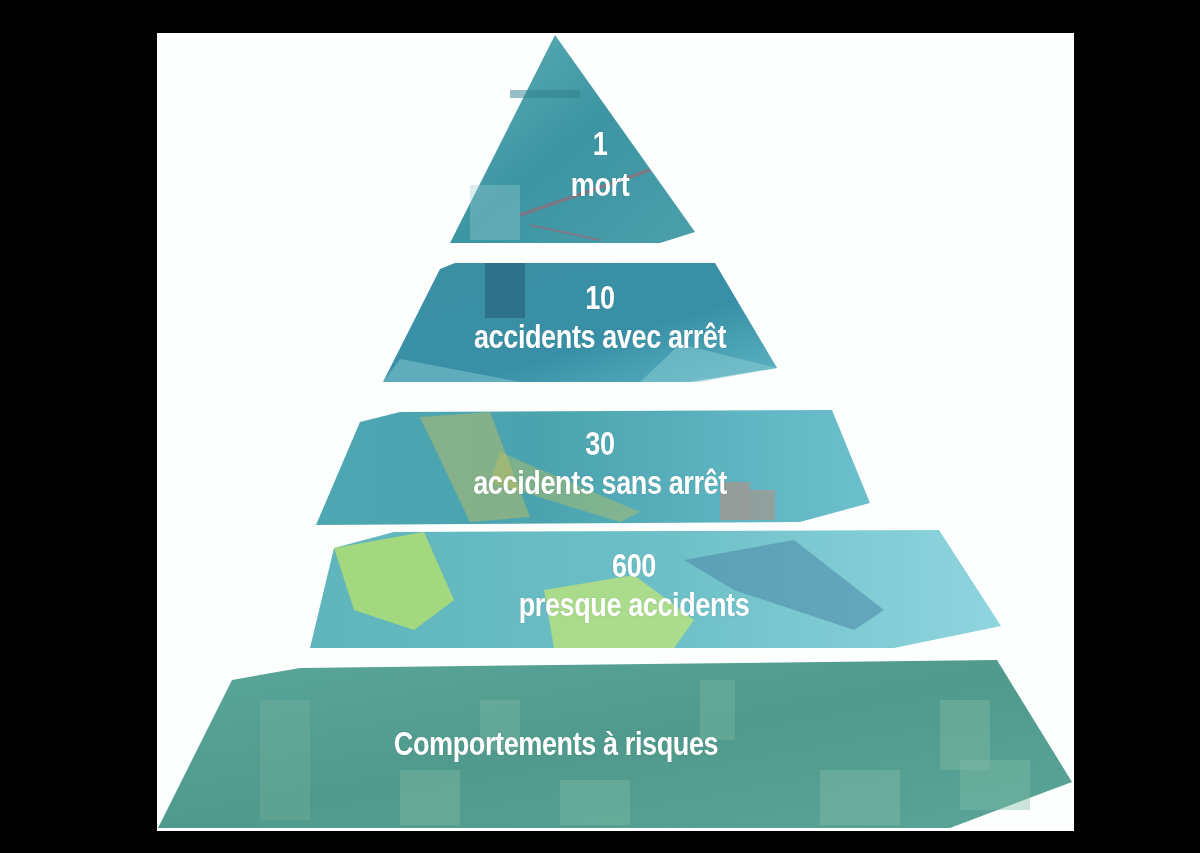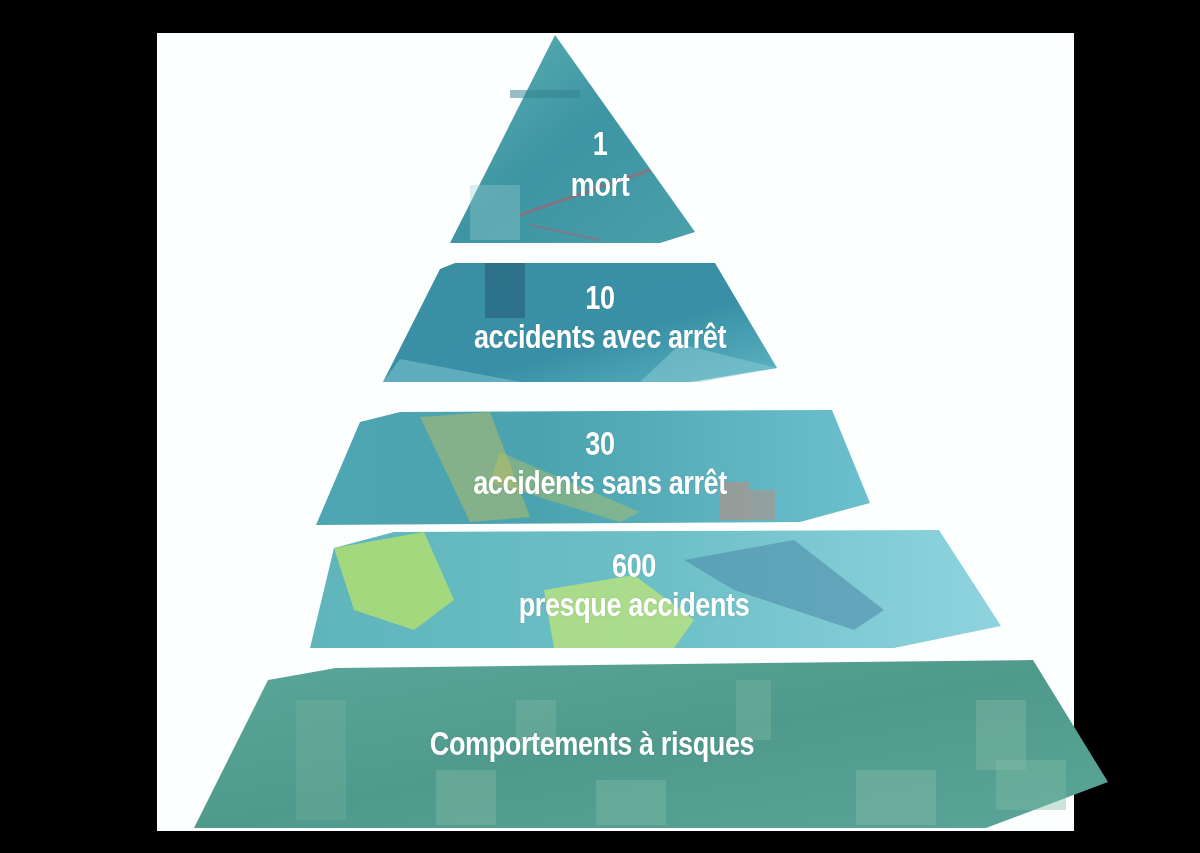--- a/index.html
+++ b/index.html
@@ -110,21 +110,21 @@
     <polygon points="510,590 600,575 660,620 640,648 520,648" fill="#c4e873" opacity="0.7"></polygon>
 
     <polygon points="650,560 760,540 850,610 820,630 700,590" fill="#4a86a8" opacity="0.55"></polygon>
   </svg>
   <div class="tier-text" style="top:548px;font-size:33px;">
     <div>600</div>
     <div style="margin-top:2px;">presque accidents</div>
   </div>
 </div>
 
-<div class="tier" style="left:0;top:0;width:1112px;height:853px;margin-left:36px;">
+<div class="tier" style="left:0;top:0;width:1112px;height:853px;">
   <svg width="1200" height="853">
     <defs>
       <linearGradient id="g5" x1="0" y1="0" x2="1" y2="1">
         <stop offset="0" stop-color="#5aa69a"></stop>
         <stop offset="0.5" stop-color="#4f9a8c"></stop>
         <stop offset="1" stop-color="#5aa597"></stop>
       </linearGradient>
     </defs>
     <polygon points="232,680 300,668 997,660 1072,782 950,828 158,828" fill="url(#g5)"></polygon>
 

